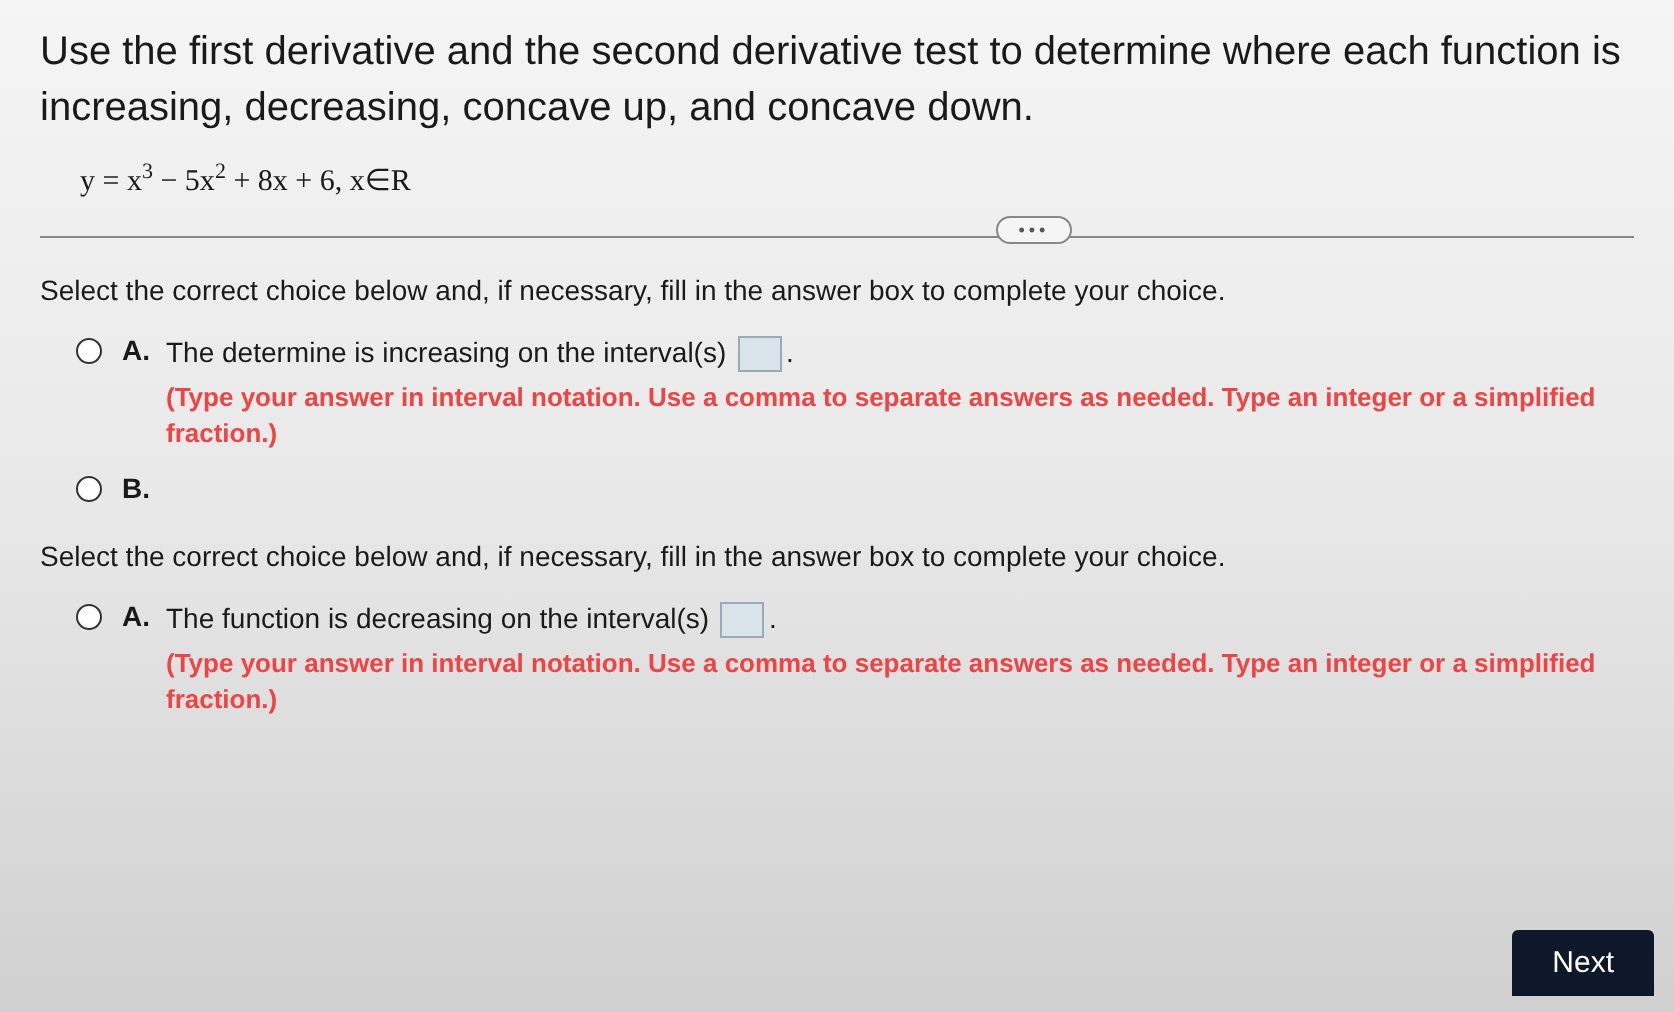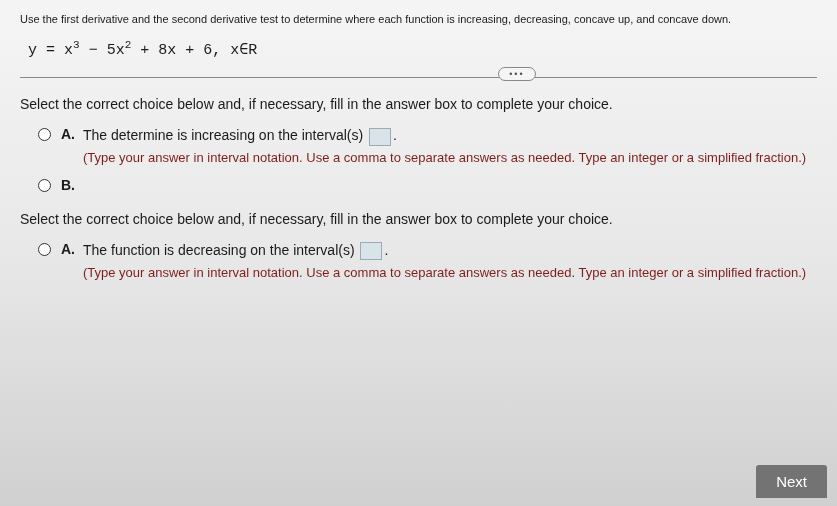--- a/index.html
+++ b/index.html
@@ -6,28 +6,28 @@
     body {
       width: 837px;
       height: 506px;
       font-family: Arial, sans-serif;
       background: linear-gradient(180deg, #f5f5f5 0%, #e8e8e8 50%, #d0d0d0 100%);
       padding: 12px 20px 0 20px;
       position: relative;
       color: #1a1a1a;
     }
     .instructions {
-      font-size: 11px;
+      font-size: 20px;
       line-height: 1.4;
       margin-bottom: 10px;
     }
     .equation {
       font-size: 15px;
-      margin: 12px 0 12px 8px;
-      font-family: Liberation Mono, monospace;
+      margin: 12px 0 12px 20px;
+      font-family: Liberation Serif, serif;
     }
     .sup { font-size: 11px; vertical-align: super; }
     .divider-container {
       position: relative;
       margin: 18px 0 12px 0;
     }
     .divider-line {
       border: none;
       border-top: 1px solid #888;
       margin: 0;
@@ -80,28 +80,29 @@
       width: 22px;
       height: 18px;
       background: #d8e4ea;
       border: 1px solid #9ab;
       vertical-align: middle;
       margin: 0 2px;
       cursor: text;
     }
     .hint {
       font-size: 13px;
-      color: #7f1d1d;
+      color: #ef4444;
       margin-top: 3px;
+      font-weight: bold;
     }
     .next-btn {
       position: absolute;
       right: 10px;
       bottom: 8px;
-      background: #737373;
+      background: #0f172a;
       color: #fff;
       padding: 8px 20px;
       font-size: 15px;
       border-radius: 3px 3px 0 0;
       cursor: pointer;
       border: none;
       text-align: center;
     }
     .section-gap { margin-top: 18px; }
   </style>

